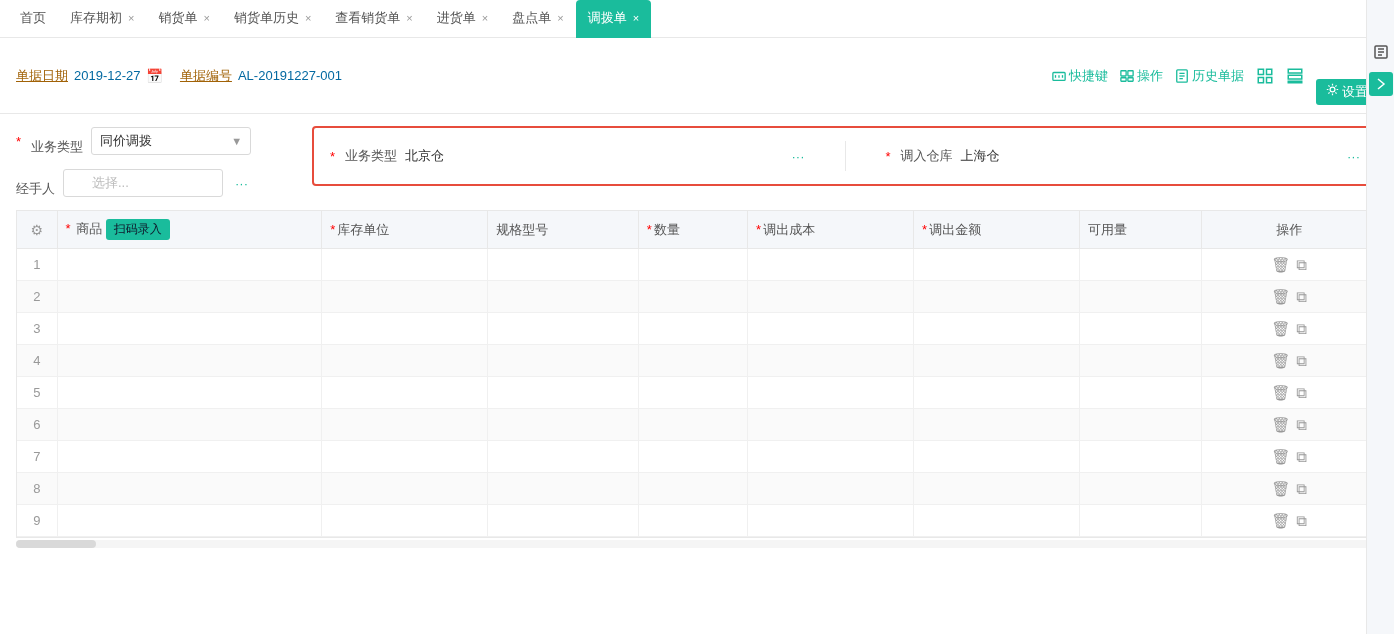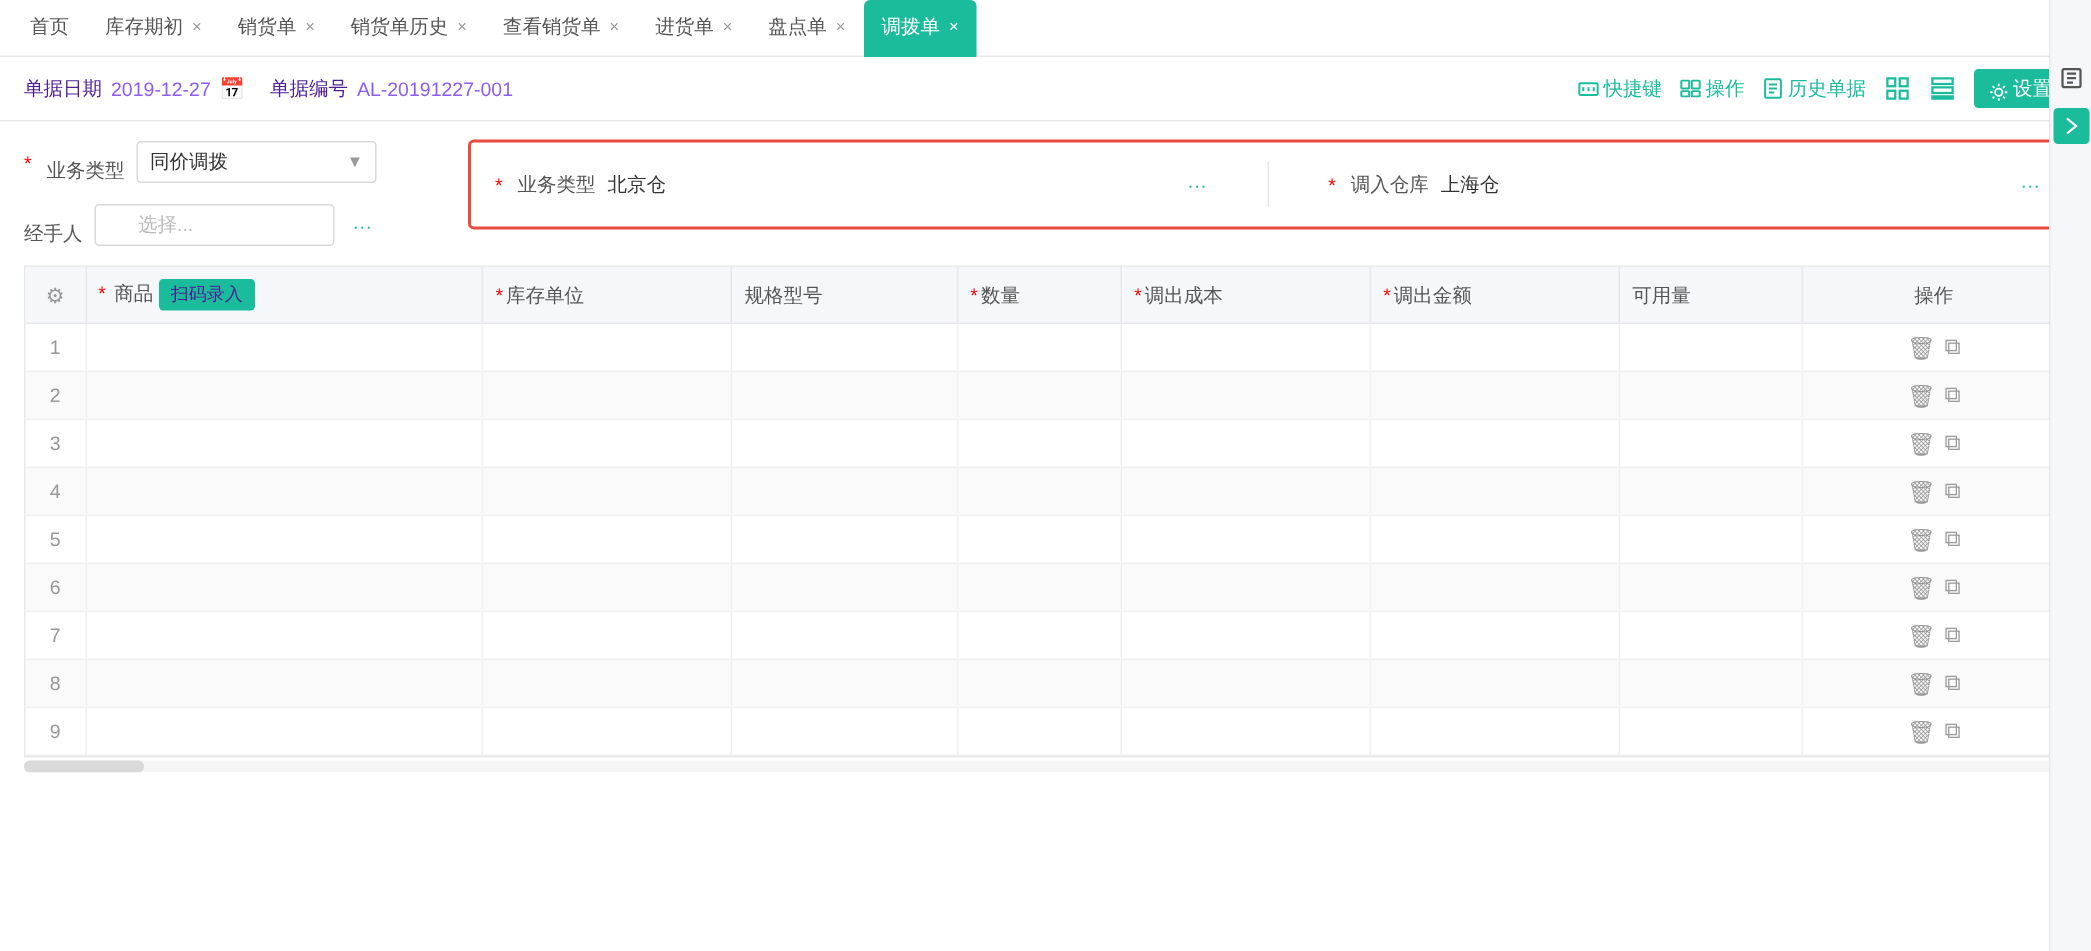--- a/index.html
+++ b/index.html
@@ -36,33 +36,33 @@
     }
 
     
     .toolbar {
       display: flex; align-items: center;
       padding: 8px 16px;
       border-bottom: 1px solid #e8e8e8;
       gap: 16px;
     }
     .toolbar-field { display: flex; align-items: center; gap: 6px; font-size: 13px; }
-    .toolbar-label { color: #4c1d95; }
-    .toolbar-value { color: #8b5cf6; font-weight: 500; }
+    .toolbar-label { color: #a16207; text-decoration: underline; }
+    .toolbar-value { color: #0369a1; font-weight: 500; }
     .toolbar-icon { color: #1abc9c; font-size: 14px; cursor: pointer; }
     .toolbar-actions {
       margin-left: auto;
       display: flex; align-items: center; gap: 12px; font-size: 13px; color: #1abc9c;
     }
     .toolbar-action { display: flex; align-items: center; gap: 3px; cursor: pointer; }
     .toolbar-action svg { width: 14px; height: 14px; }
     .toolbar-btn-setting {
-      display: flex; align-items: flex-end; gap: 3px;
+      display: flex; align-items: flex-start; gap: 3px;
       background: #1abc9c; color: #fff; border: none;
-      padding: 4px 10px; border-radius: 3px; cursor: pointer; font-size: 13px;
+      padding: 4px 10px; border-radius: 3px; cursor: pointer; font-size: 13px; margin-top: 33px;
     }
 
     
     .form-section {
       display: flex; align-items: flex-start;
       padding: 12px 16px 0 16px;
       gap: 16px;
     }
     .form-left {
       display: flex; flex-direction: column; gap: 12px;
@@ -125,21 +125,21 @@
     
     .subtotal-row { background: #fdf6ec !important; }
     .subtotal-row td { color: #333; font-weight: 500; }
 
     
     .th-settings { text-align: center; width: 40px; }
     .settings-icon { color: #999; cursor: pointer; font-size: 14px; }
 
     
     .scan-btn {
-      background: #1abc9c; color: #4c1d95; border: none;
+      background: #1abc9c; color: #0f172a; border: none;
       padding: 2px 8px; border-radius: 3px; font-size: 12px; cursor: pointer;
     }
 
     
     .right-sidebar {
       position: fixed; right: 0; top: 0; bottom: 0;
       width: 28px; background: #f5f7fa;
       border-left: 1px solid #e8e8e8;
       display: flex; flex-direction: column; align-items: center;
       padding-top: 40px; gap: 8px;

